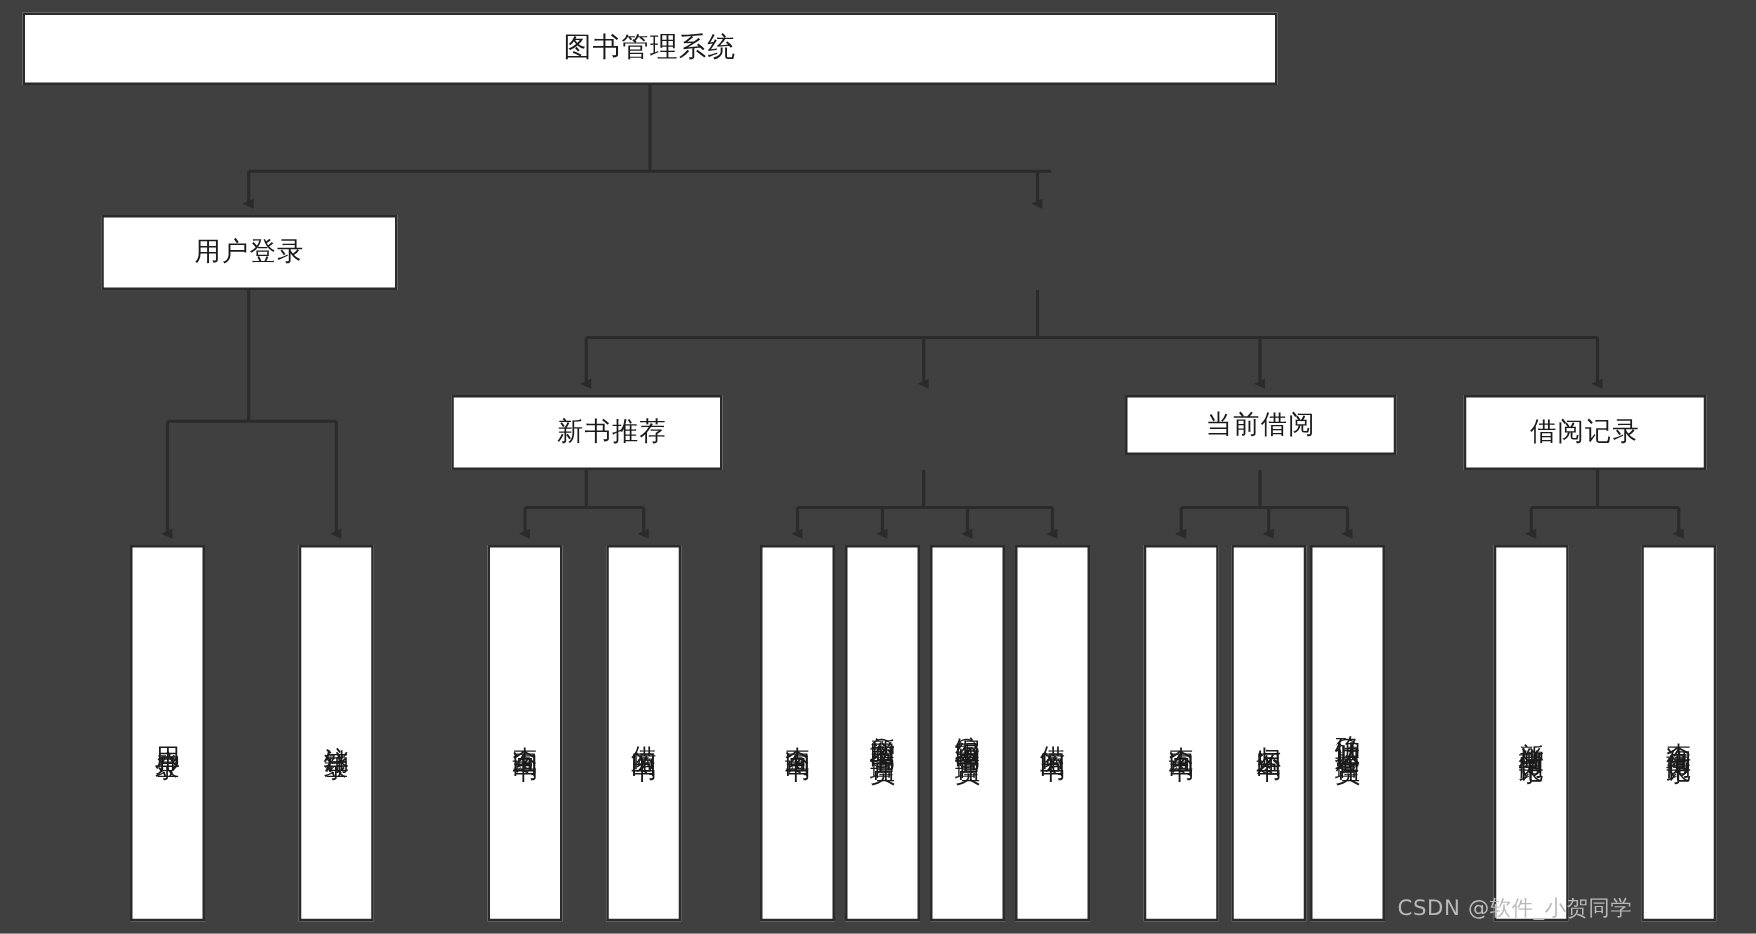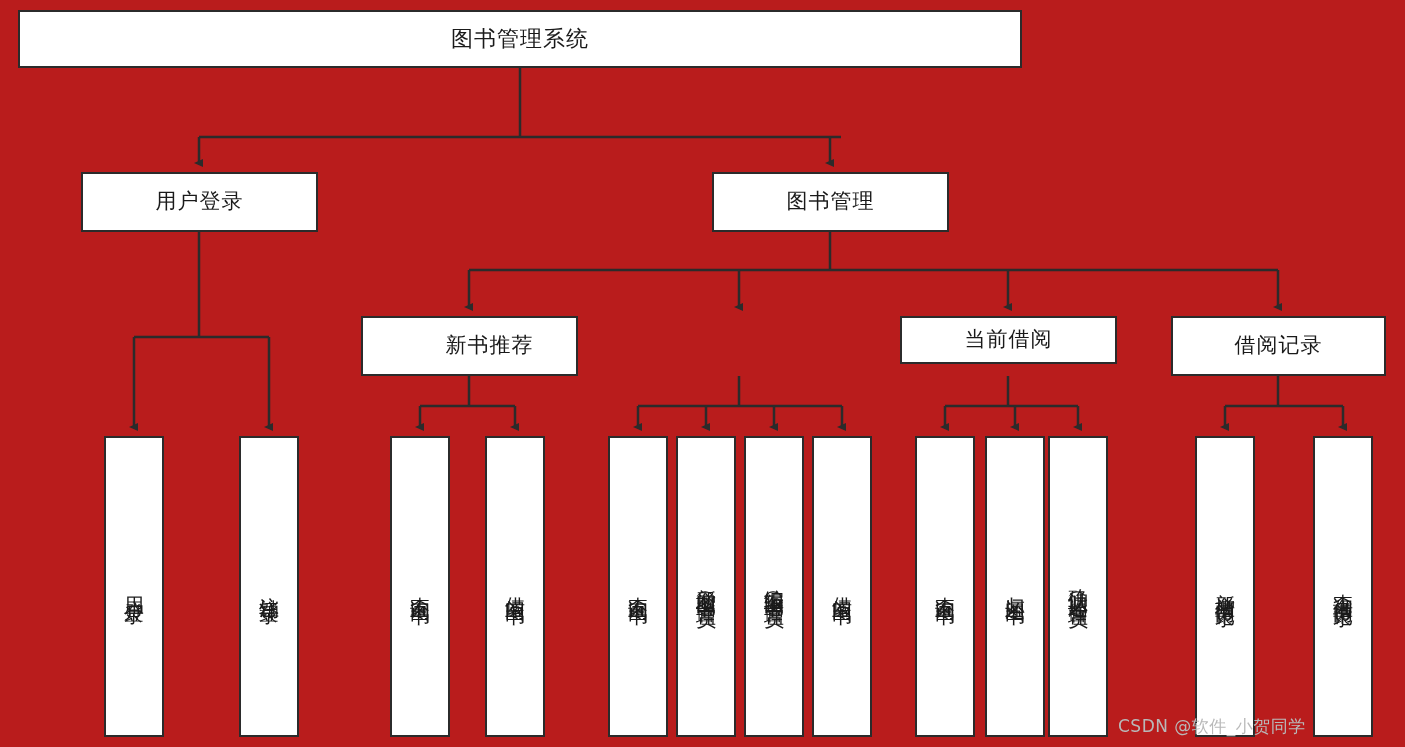--- a/index.html
+++ b/index.html
@@ -7,21 +7,21 @@
     padding: 0;
     background: #ffffff;
   }
   body {
     font-family: "DejaVu Sans", "Liberation Sans", sans-serif;
   }
   #canvas {
     position: relative;
     width: 1405px;
     height: 747px;
-    background: #b91c1c;
+    background: #404040;
     overflow: hidden;
   }
   svg.edges {
     position: absolute;
     left: 0;
     top: 0;
     width: 1405px;
     height: 747px;
     pointer-events: none;
   }
@@ -123,34 +123,31 @@
   </svg>
 
   <div class="node horizontal" id="root-node" style="left:18px; top:10px; width:1004px; height:58px;">
     <span>图书管理系统</span>
   </div>
 
   <div class="node horizontal" style="left:81px; top:172px; width:237px; height:60px;">
     <span>用户登录</span>
   </div>
 
-  <div class="node horizontal" style="left:712px; top:172px; width:237px; height:60px;">
-    <span>图书管理</span>
-  </div>
 
   <div class="node horizontal" style="left:361px; top:316px; width:217px; height:60px;padding-left:40px;">
     <span>新书推荐</span>
   </div>
 
 
   <div class="node horizontal" style="left:900px; top:316px; width:217px; height:48px;">
     <span>当前借阅</span>
   </div>
 
-  <div class="node horizontal" style="left:1171px; top:316px; width:215px; height:60px;">
+  <div class="node horizontal" style="left:1171px; top:316px; width:194px; height:60px;">
     <span>借阅记录</span>
   </div>
 
   <div class="node vertical" style="left:104px; top:436px; width:60px; height:301px;">
     <span class="vtext">用户登录</span>
   </div>
 
   <div class="node vertical" style="left:239px; top:436px; width:60px; height:301px;">
     <span class="vtext">注销登录</span>
   </div>

